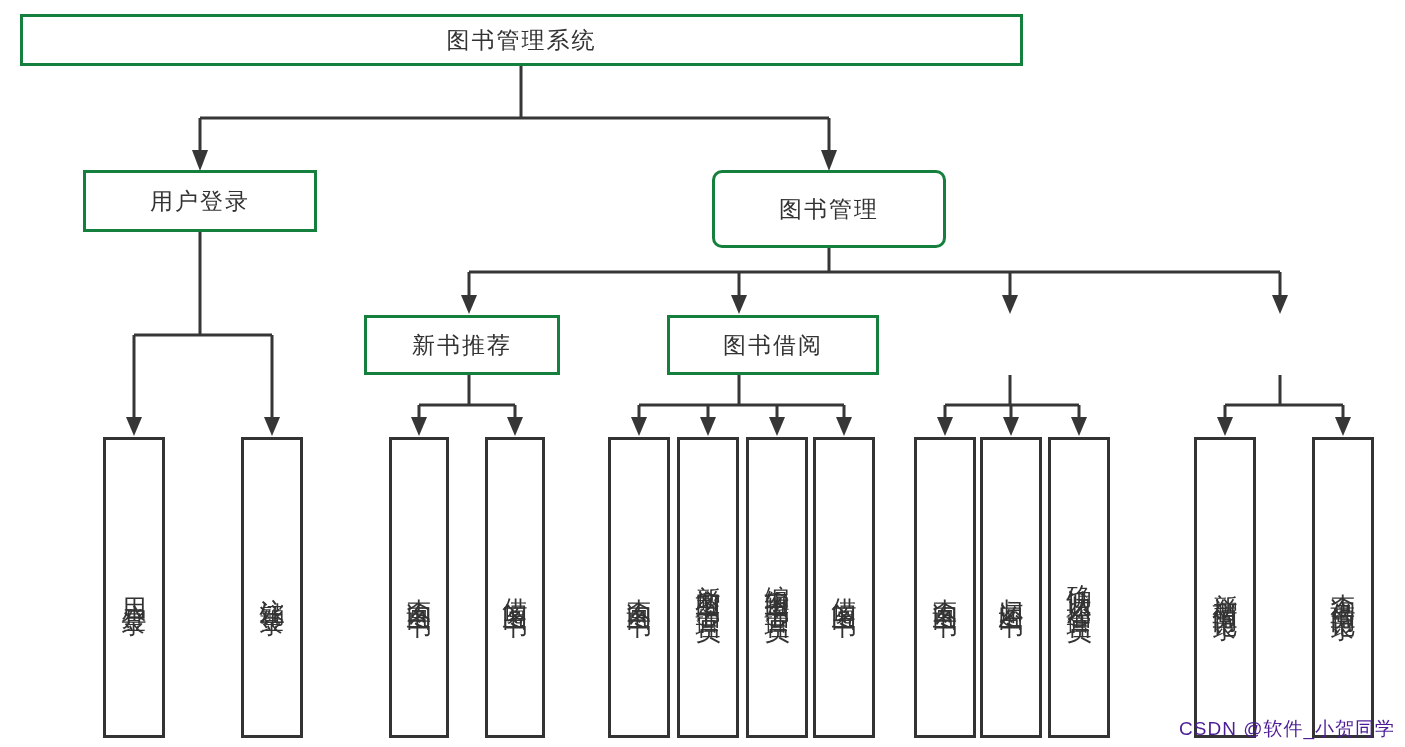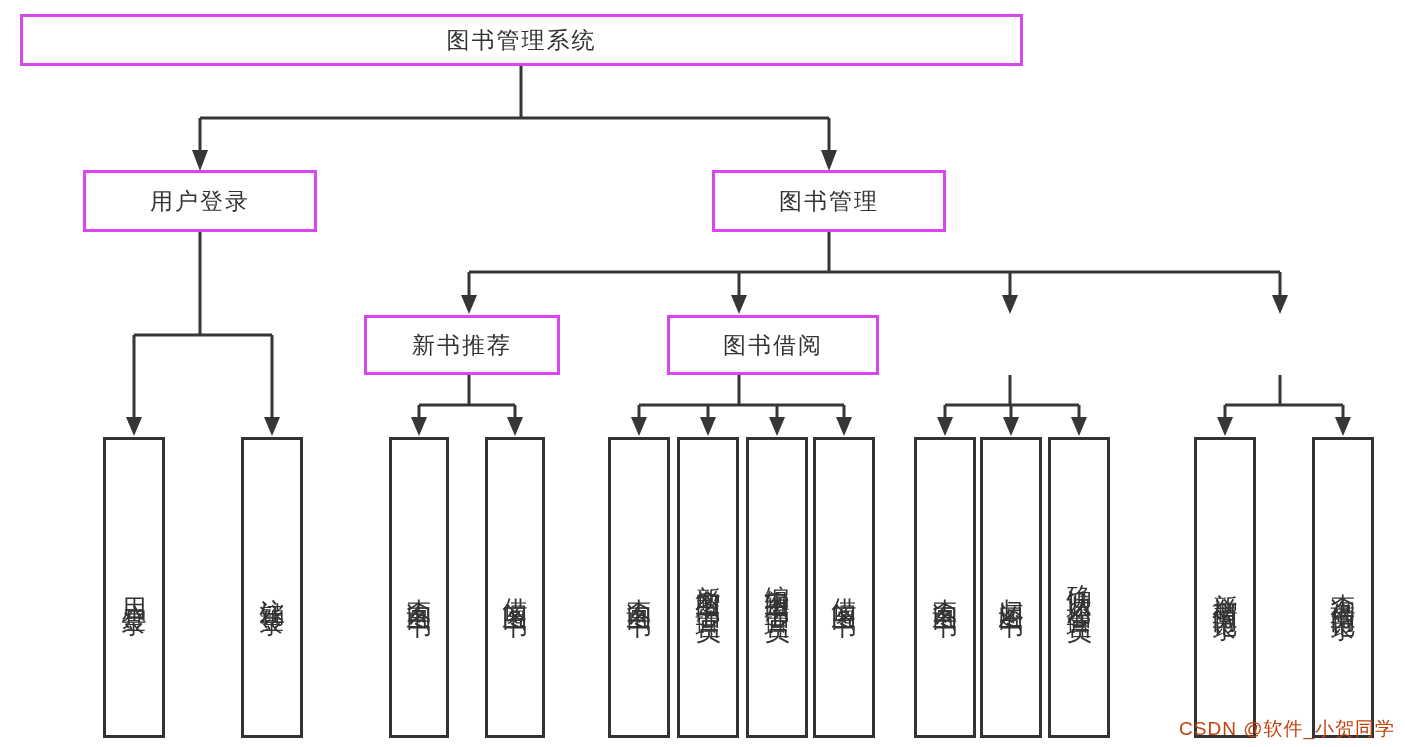--- a/index.html
+++ b/index.html
@@ -8,21 +8,21 @@
     width:1405px;height:747px;
     background:#ffffff;
     font-family:"Liberation Sans","DejaVu Sans",sans-serif;
     overflow:hidden;
   }
   #wires{position:absolute;left:0;top:0;z-index:1;}
   #wires .ln{stroke:#363636;stroke-width:3;fill:none;}
   #wires .ar{fill:#363636;stroke:none;}
   .hbox{
     position:absolute;z-index:2;
-    background:#ffffff;border:3px solid #d946ef;
+    background:#ffffff;border:3px solid #15803d;
     box-sizing:border-box;
     display:flex;align-items:center;justify-content:center;
     color:#333333;font-size:23px;letter-spacing:2px;
   }
   .vbox{
     position:absolute;z-index:2;
     background:#ffffff;border:3px solid #333333;
     box-sizing:border-box;
     display:flex;align-items:center;justify-content:center;
     color:#333333;font-size:25px;
@@ -30,21 +30,21 @@
   .vbox .vtxt{
     writing-mode:vertical-rl;
     text-orientation:mixed;
     letter-spacing:5px;
     line-height:1;
     white-space:nowrap;
   }
   #watermark{
     position:absolute;z-index:3;
     right:10px;bottom:5px;
-    color:#c2410c;font-size:19px;letter-spacing:1px;
+    color:#4c1d95;font-size:19px;letter-spacing:1px;
   }
 </style>
 </head>
 <body>
 
 <div id="canvas">
 
   <svg id="wires" width="1405" height="747" viewBox="0 0 1405 747">
     <g>
       <path class="ln" d="M521 66 V118 M200 118 H829 M200 118 V152 M829 118 V152"></path>
@@ -88,21 +88,21 @@
     </g>
   </svg>
 
   <div class="hbox" style="left:20px;top:14px;width:1003px;height:52px;">
     <span>图书管理系统</span>
   </div>
 
   <div class="hbox" style="left:83px;top:170px;width:234px;height:62px;">
     <span>用户登录</span>
   </div>
-  <div class="hbox" style="left:712px;top:170px;width:234px;height:62px;">
+  <div class="hbox" style="left:712px;top:170px;width:234px;height:78px;border-radius:10px;">
     <span>图书管理</span>
   </div>
 
   <div class="hbox" style="left:364px;top:315px;width:196px;height:60px;">
     <span>新书推荐</span>
   </div>
   <div class="hbox" style="left:667px;top:315px;width:212px;height:60px;">
     <span>图书借阅</span>
   </div>
 

